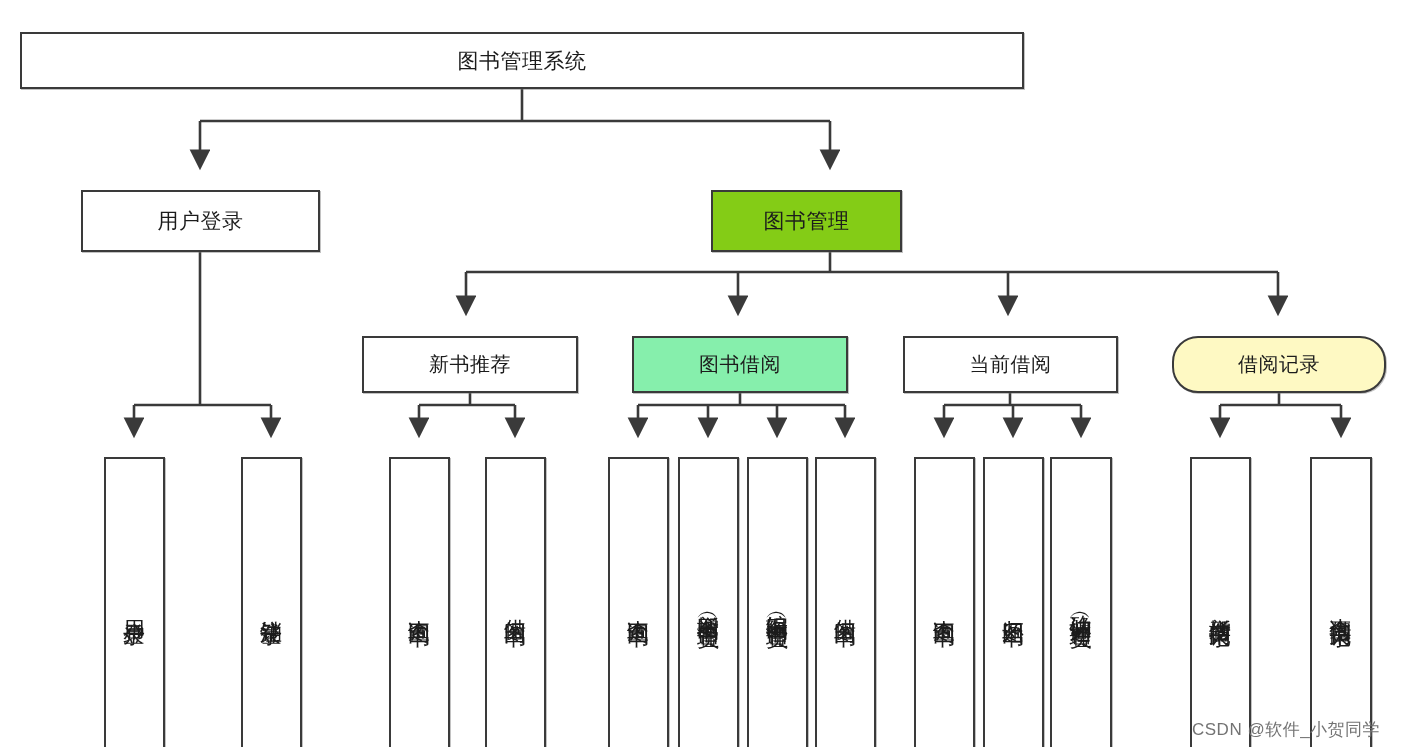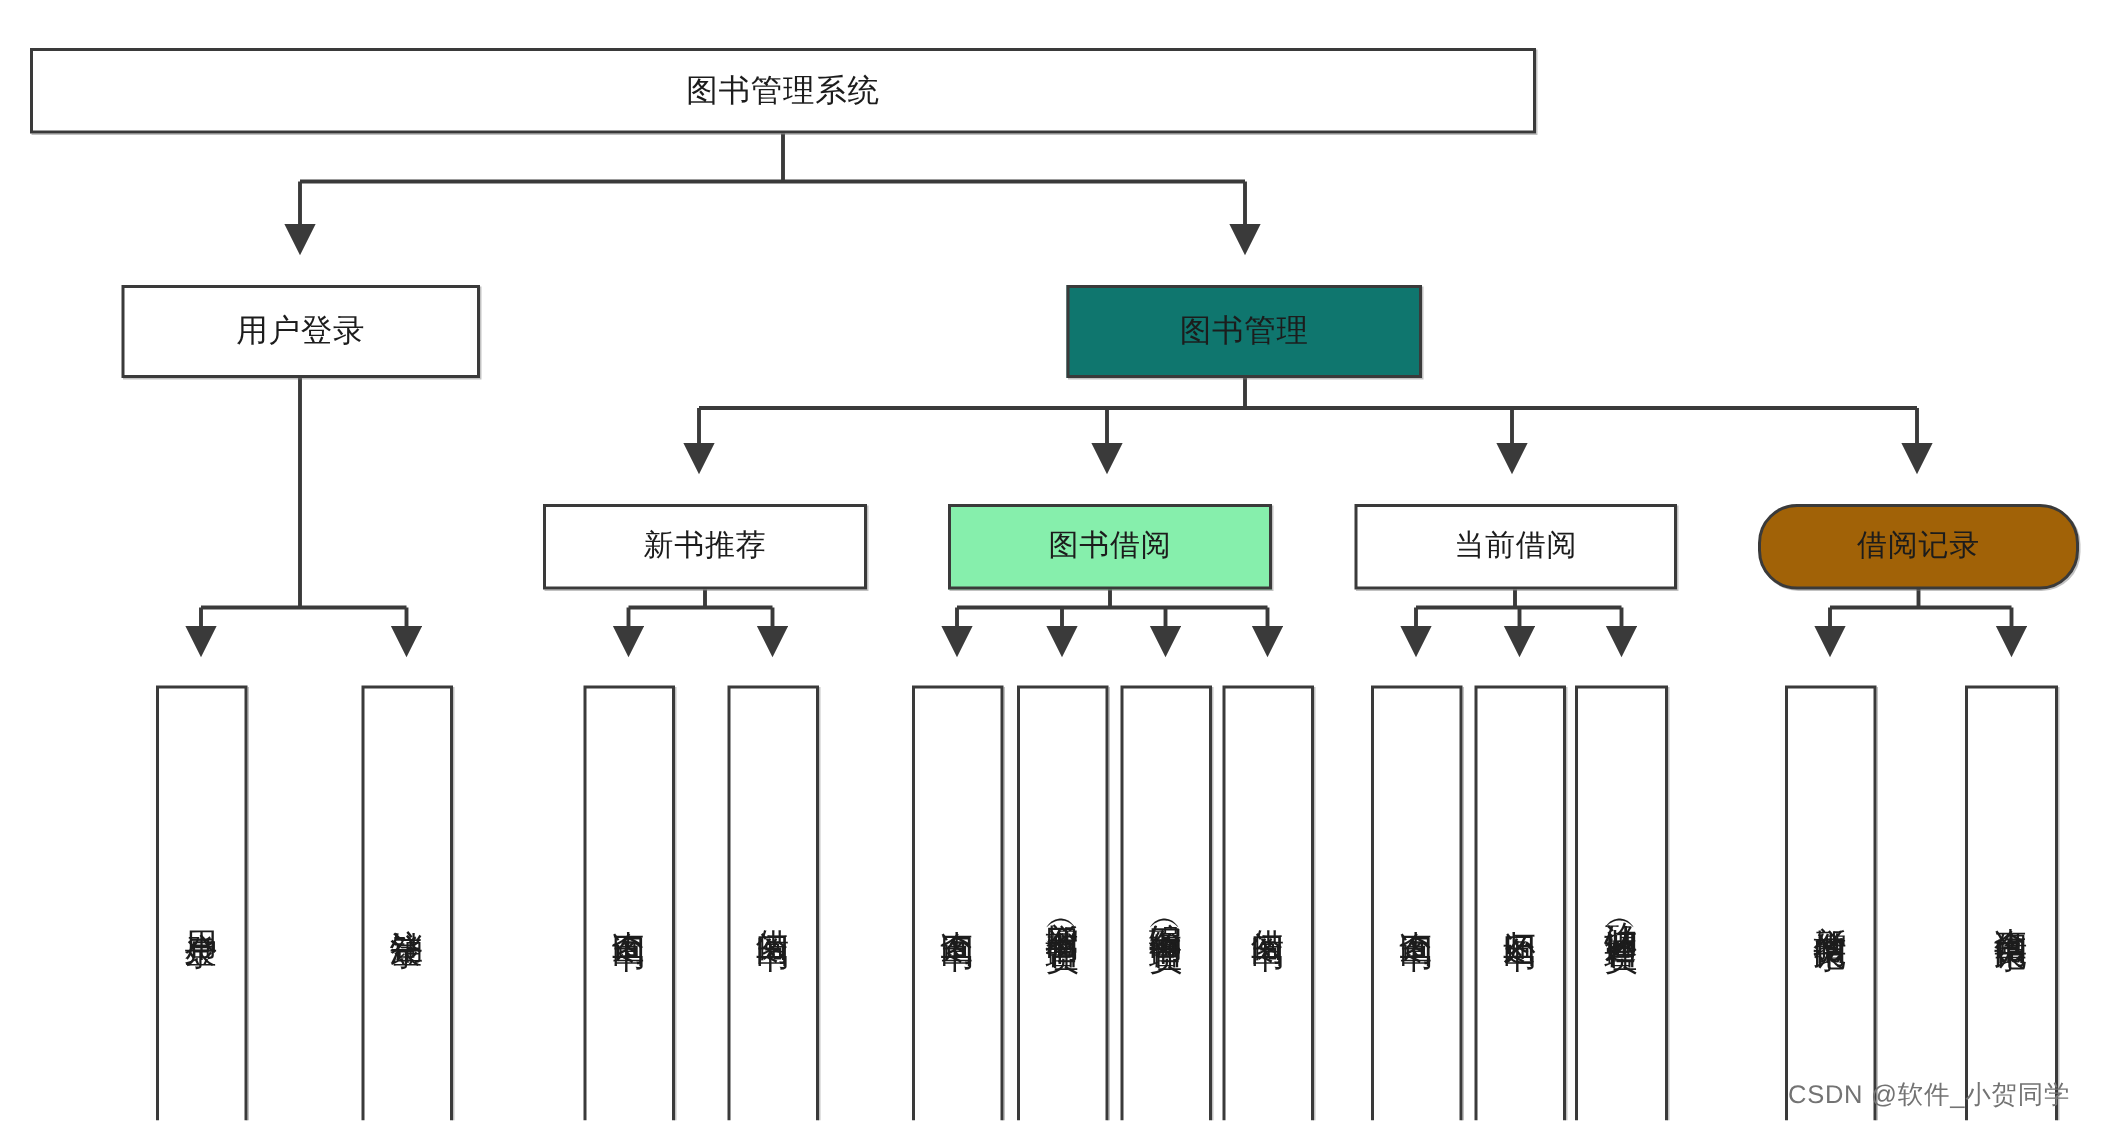--- a/index.html
+++ b/index.html
@@ -127,34 +127,34 @@
     </g>
   </svg>
 
   <div class="node root" style="left: 20px; top: 12px; width: 1004px; height: 57px; border-color: rgb(58, 58, 58); background: rgb(255, 255, 255);">
     <span class="lbl" style="color: rgb(28, 28, 28);">图书管理系统</span>
   </div>
 
   <div class="node lvl1" style="left: 81px; top: 170px; width: 239px; height: 62px; border-color: rgb(58, 58, 58); background: rgb(255, 255, 255);">
     <span class="lbl" style="color: rgb(28, 28, 28);">用户登录</span>
   </div>
-  <div class="node lvl1" style="left: 711px; top: 170px; width: 237px; height: 62px; border-color: rgb(58, 58, 58); background: #0f766e;">
+  <div class="node lvl1" style="left: 711px; top: 170px; width: 191px; height: 62px; border-color: rgb(58, 58, 58); background: #84cc16;">
     <span class="lbl" style="color: rgb(28, 28, 28);">图书管理</span>
   </div>
 
   <div class="node lvl2" style="left: 362px; top: 316px; width: 216px; height: 57px; border-color: rgb(58, 58, 58); background: rgb(255, 255, 255);">
     <span class="lbl" style="color: rgb(28, 28, 28);">新书推荐</span>
   </div>
   <div class="node lvl2" style="left: 632px; top: 316px; width: 216px; height: 57px; border-color: rgb(58, 58, 58); background: #86efac;">
     <span class="lbl" style="color: rgb(28, 28, 28);">图书借阅</span>
   </div>
   <div class="node lvl2" style="left: 903px; top: 316px; width: 215px; height: 57px; border-color: rgb(58, 58, 58); background: rgb(255, 255, 255);">
     <span class="lbl" style="color: rgb(28, 28, 28);">当前借阅</span>
   </div>
-  <div class="node lvl2" style="left: 1172px; top: 316px; width: 214px; height: 57px; border-color: rgb(58, 58, 58); background: #a16207; border-radius: 26px;">
+  <div class="node lvl2" style="left: 1172px; top: 316px; width: 214px; height: 57px; border-color: rgb(58, 58, 58); background: #fef9c3; border-radius: 26px;">
     <span class="lbl" style="color: rgb(28, 28, 28);">借阅记录</span>
   </div>
 
   <div class="node leaf" style="left: 104px; top: 437px; width: 61px; height: 298px; border-color: rgb(58, 58, 58); background: rgb(255, 255, 255);">
     <span class="lbl" style="color: rgb(28, 28, 28);">用户登录</span>
   </div>
   <div class="node leaf" style="left: 241px; top: 437px; width: 61px; height: 298px; border-color: rgb(58, 58, 58); background: rgb(255, 255, 255);">
     <span class="lbl" style="color: rgb(28, 28, 28);">注销登录</span>
   </div>
   <div class="node leaf" style="left: 389px; top: 437px; width: 61px; height: 298px; border-color: rgb(58, 58, 58); background: rgb(255, 255, 255);">

